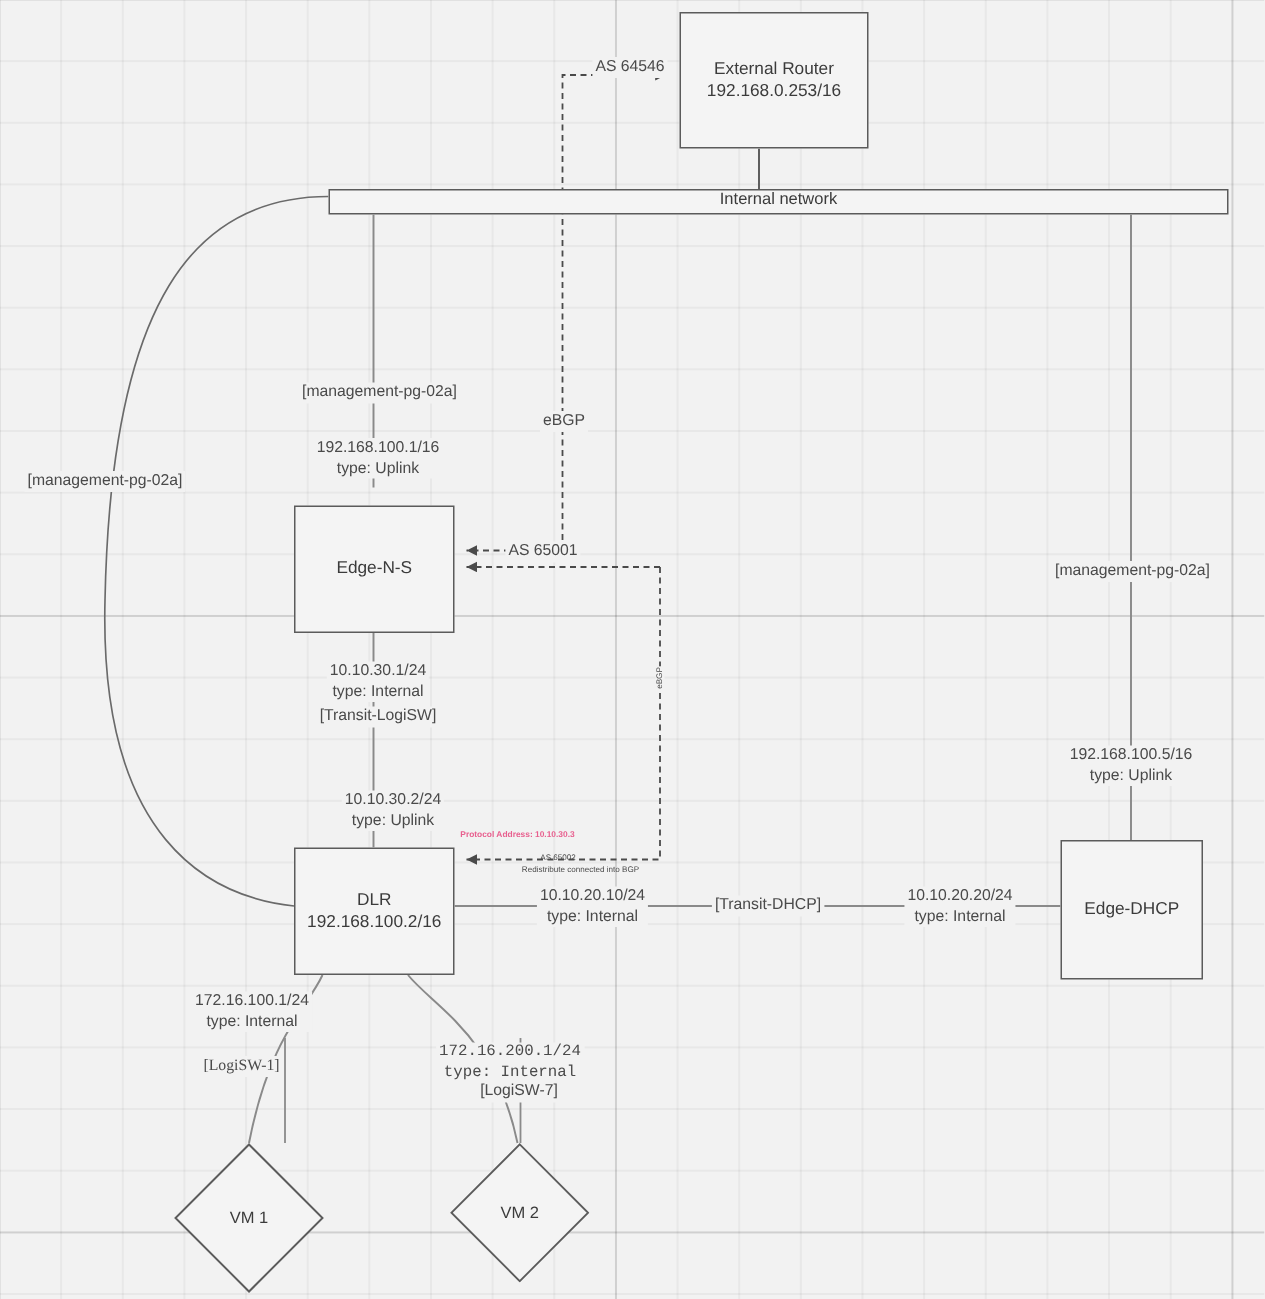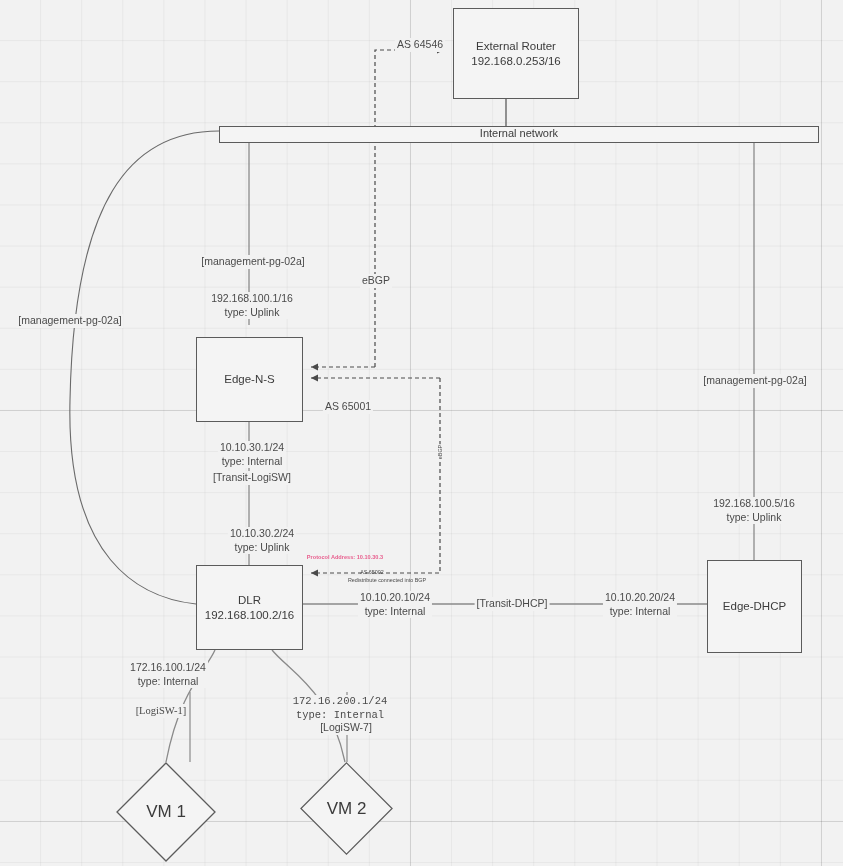--- a/index.html
+++ b/index.html
@@ -71,21 +71,21 @@
     width: 100%;
     height: 100%;
   }
   .diamond .dlabel {
     position: absolute;
     left: 0;
     top: 50%;
     width: 100%;
     transform: translateY(-50%);
     text-align: center;
-    font-size: 17px;
+    font-size: 11px;
     color: #3b3b3b;
   }
   .lbl {
     position: absolute;
     font-size: 10.5px;
     line-height: 13.5px;
     color: #4a4a4a;
     white-space: nowrap;
     text-align: center;
     transform: translateX(-50%);
@@ -199,21 +199,21 @@
   </div>
 
   <div class="lbl lbl-bg" style="left:408px; top:38px;margin-left:12px;">
     <span>AS 64546</span>
   </div>
 
   <div class="lbl lbl-bg" style="left:376px; top:274px;">
     <span>eBGP</span>
   </div>
 
-  <div class="lbl lbl-bg" style="left:348px; top:361px;margin-top:39px;">
+  <div class="lbl lbl-bg" style="left:362px; top:361px;">
     <span>AS 65001</span>
   </div>
 
   <div class="lbl-rot" style="left:440px; top:452px;">
     <span>eBGP</span>
   </div>
 
   <div class="lbl-pink" style="left:345px; top:554px;">
     <span>Protocol Address: 10.10.30.3</span>
   </div>

